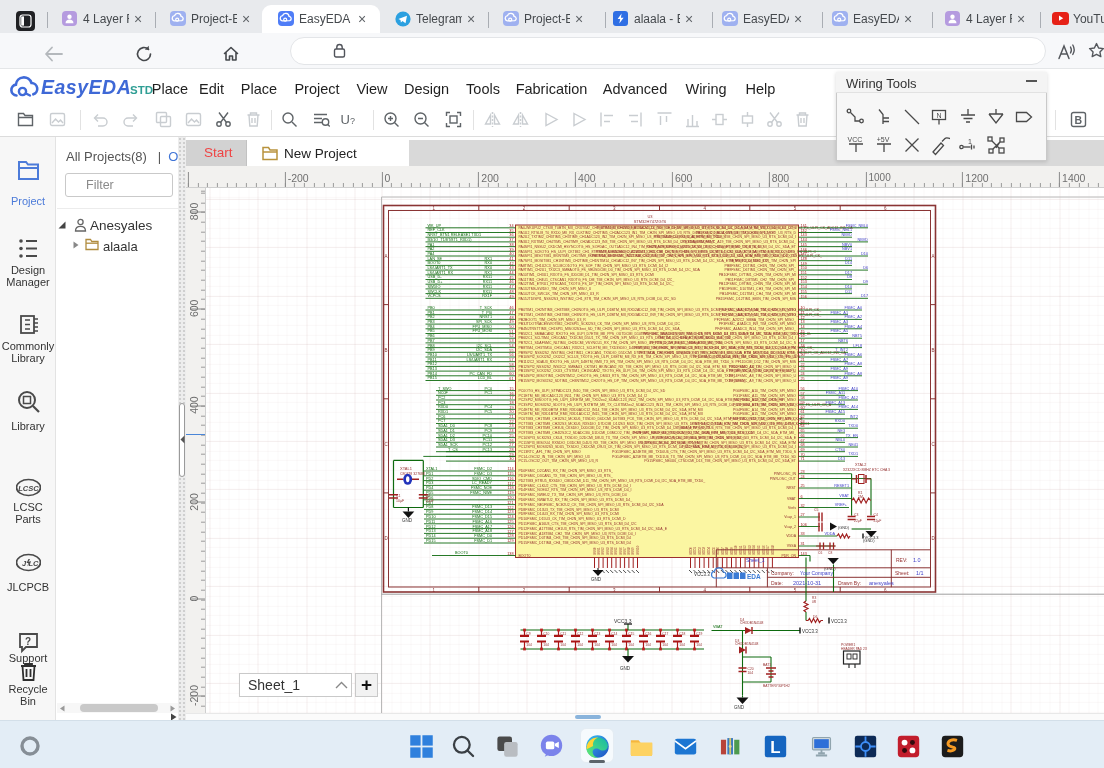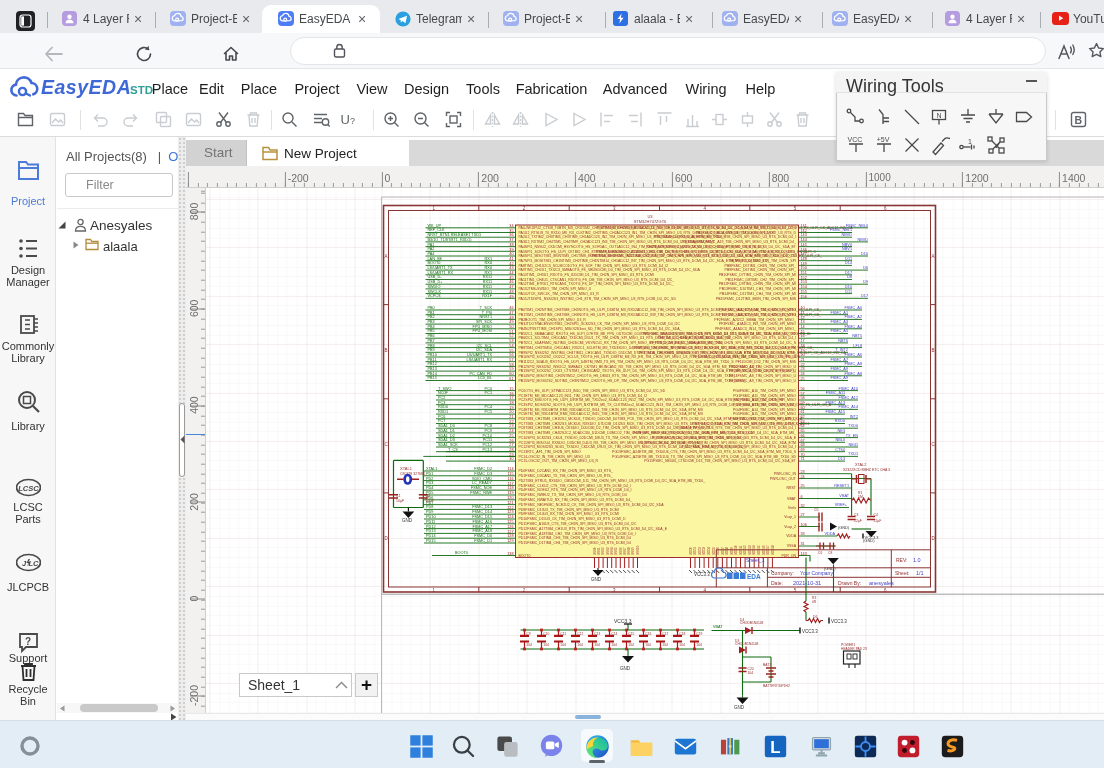--- a/index.html
+++ b/index.html
@@ -322,21 +322,21 @@
       <path d="M1 0.5L6.5 4 1 7.5z" fill="#444"></path>
     </svg>
 <div class="abs" style="left:178px;top:137px;width:8px;height:583px;background:#ededed;background-image:radial-gradient(#cfcfcf 0.8px,transparent 0.9px);background-size:4px 4px"></div>
 <div class="abs" style="left:178.5px;top:403px;width:6.5px;height:74px;background:#fff;border:1px solid #9a9a9a;border-radius:3px"></div>
 <svg class="abs" style="left:179.5px;top:435px" width="5" height="9">
       <path d="M4.5 0.5v8L0.5 4.5z" fill="#555"></path>
     </svg>
 <div class="abs" style="left:186px;top:137px;width:918px;height:3px;background:#fff"></div>
     <div class="abs" style="left:186px;top:140px;width:918px;height:26px;background:#d9d9d9"></div>
 <div class="abs" style="left:186px;top:140px;width:61px;height:26px;background:#d2d2d2;border-right:1px solid #c2c2c2"></div>
-<div class="abs" style="left:204px;top:145px;font-size:13.5px;color:#737373">Start</div>
+<div class="abs" style="left:204px;top:145px;font-size:13.5px;color:#ef4444">Start</div>
 <div class="abs" style="left:247px;top:140px;width:162px;height:26px;background:#fff"></div>
 <svg class="abs" style="left:262px;top:146px" width="16" height="15" viewBox="0 0 16 15">
       <path d="M1 4V1.5h5.5L8 4h7v9.5H1z" fill="none" stroke="#b8923c" stroke-width="1.5"></path>
       <path d="M1 6h14" stroke="#b8923c" stroke-width="1.5"></path>
     </svg>
 <div class="abs" style="left:284px;top:146px;font-size:13.5px;color:#222">New Project</div>
 <div class="abs" style="left:186px;top:166px;width:918px;height:22px;background:#f2f1ef;border-bottom:1px solid #cfcfcf;overflow:hidden" id="hruler">
 <div class="abs" style="left:0;top:17px;width:918px;height:5px;background-image:repeating-linear-gradient(to right,#9a9a9a 0 1px,transparent 1px 9.68px);background-position:1.9px 0"></div>
 <div class="abs" style="left:0;top:6px;width:918px;height:16px;background-image:repeating-linear-gradient(to right,#8a8a8a 0 1px,transparent 1px 96.8px);background-position:1.9px 0"></div>
 <div class="abs" style="left:101.69999999999999px;top:6px;font-size:10.5px;color:#6f6f6f">-200</div>
@@ -1210,21 +1210,21 @@
 <div class="abs" style="left:575px;top:714.5px;width:26px;height:4.5px;background:#8ab4dc;border-radius:2px"></div>
 <div class="abs" style="left:238.7px;top:672.7px;width:113.6px;height:24px;background:#fff;border:1px solid #c9c9c9"></div>
 <div class="abs" style="left:248px;top:677px;font-size:14px;color:#333">Sheet_1</div>
 <svg class="abs" style="left:335px;top:681px" width="13" height="8">
       <path d="M1 7l5.5-5.5L12 7" fill="none" stroke="#888" stroke-width="1.4"></path>
     </svg>
 <div class="abs" style="left:355.3px;top:672.7px;width:22.4px;height:24px;background:#f2f2f2;border:1px solid #c9c9c9"></div>
 <div class="abs" style="left:361px;top:674px;font-size:19px;color:#111;font-weight:bold">+</div>
 <div class="abs" style="left:836px;top:72px;width:211px;height:89px;background:#f7f7f7;border:1px solid #c9c9c9;box-shadow:0 1px 4px rgba(0,0,0,0.15)"></div>
 <div class="abs" style="left:836px;top:72px;width:211px;height:21px;background:#f4f4f4;border-bottom:1px solid #e2e2e2"></div>
-<div class="abs" style="left:846px;top:76px;font-size:18px;color:#333">Wiring Tools</div>
+<div class="abs" style="left:846px;top:76px;font-size:13px;color:#333">Wiring Tools</div>
 <div class="abs" style="left:1026px;top:80px;width:11px;height:1.6px;background:#555"></div>
 <svg class="abs" style="left:845px;top:106px" width="22" height="22" viewBox="0 0 22 22">
       <circle cx="4" cy="5" r="1.8" stroke="#4a4a4a" stroke-width="1.3" fill="none"></circle>
       <path d="M5.5 6.5L10 11v4h5" stroke="#4a4a4a" stroke-width="1.3" fill="none"></path>
       <circle cx="16.5" cy="15" r="1.8" stroke="#4a4a4a" stroke-width="1.3" fill="none"></circle>
     </svg>
 <svg class="abs" style="left:873px;top:106px" width="22" height="22" viewBox="0 0 22 22">
       <path d="M6 3.5l4 5V18M10 12h6M10 15.5h6" stroke="#4a4a4a" stroke-width="1.3" fill="none"></path>
     </svg>
 <svg class="abs" style="left:901px;top:106px" width="22" height="22" viewBox="0 0 22 22">

